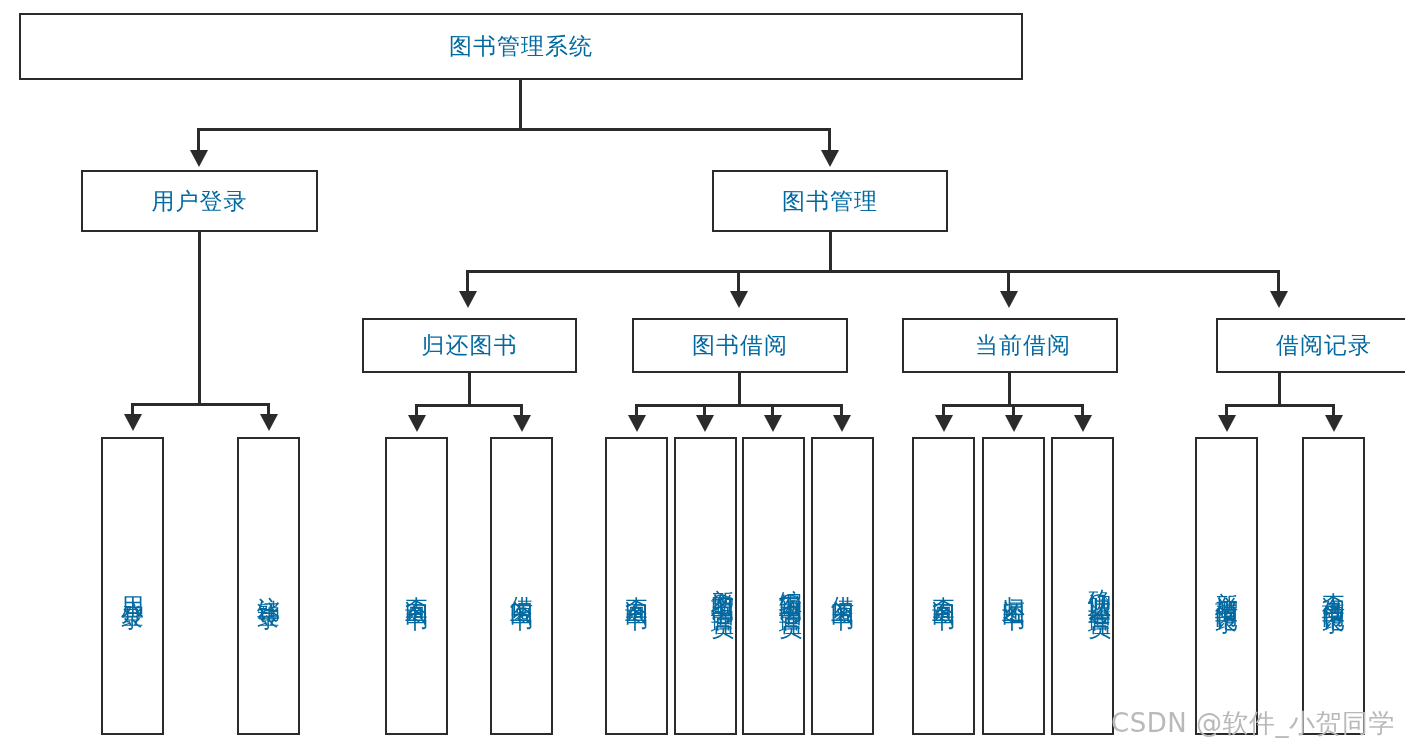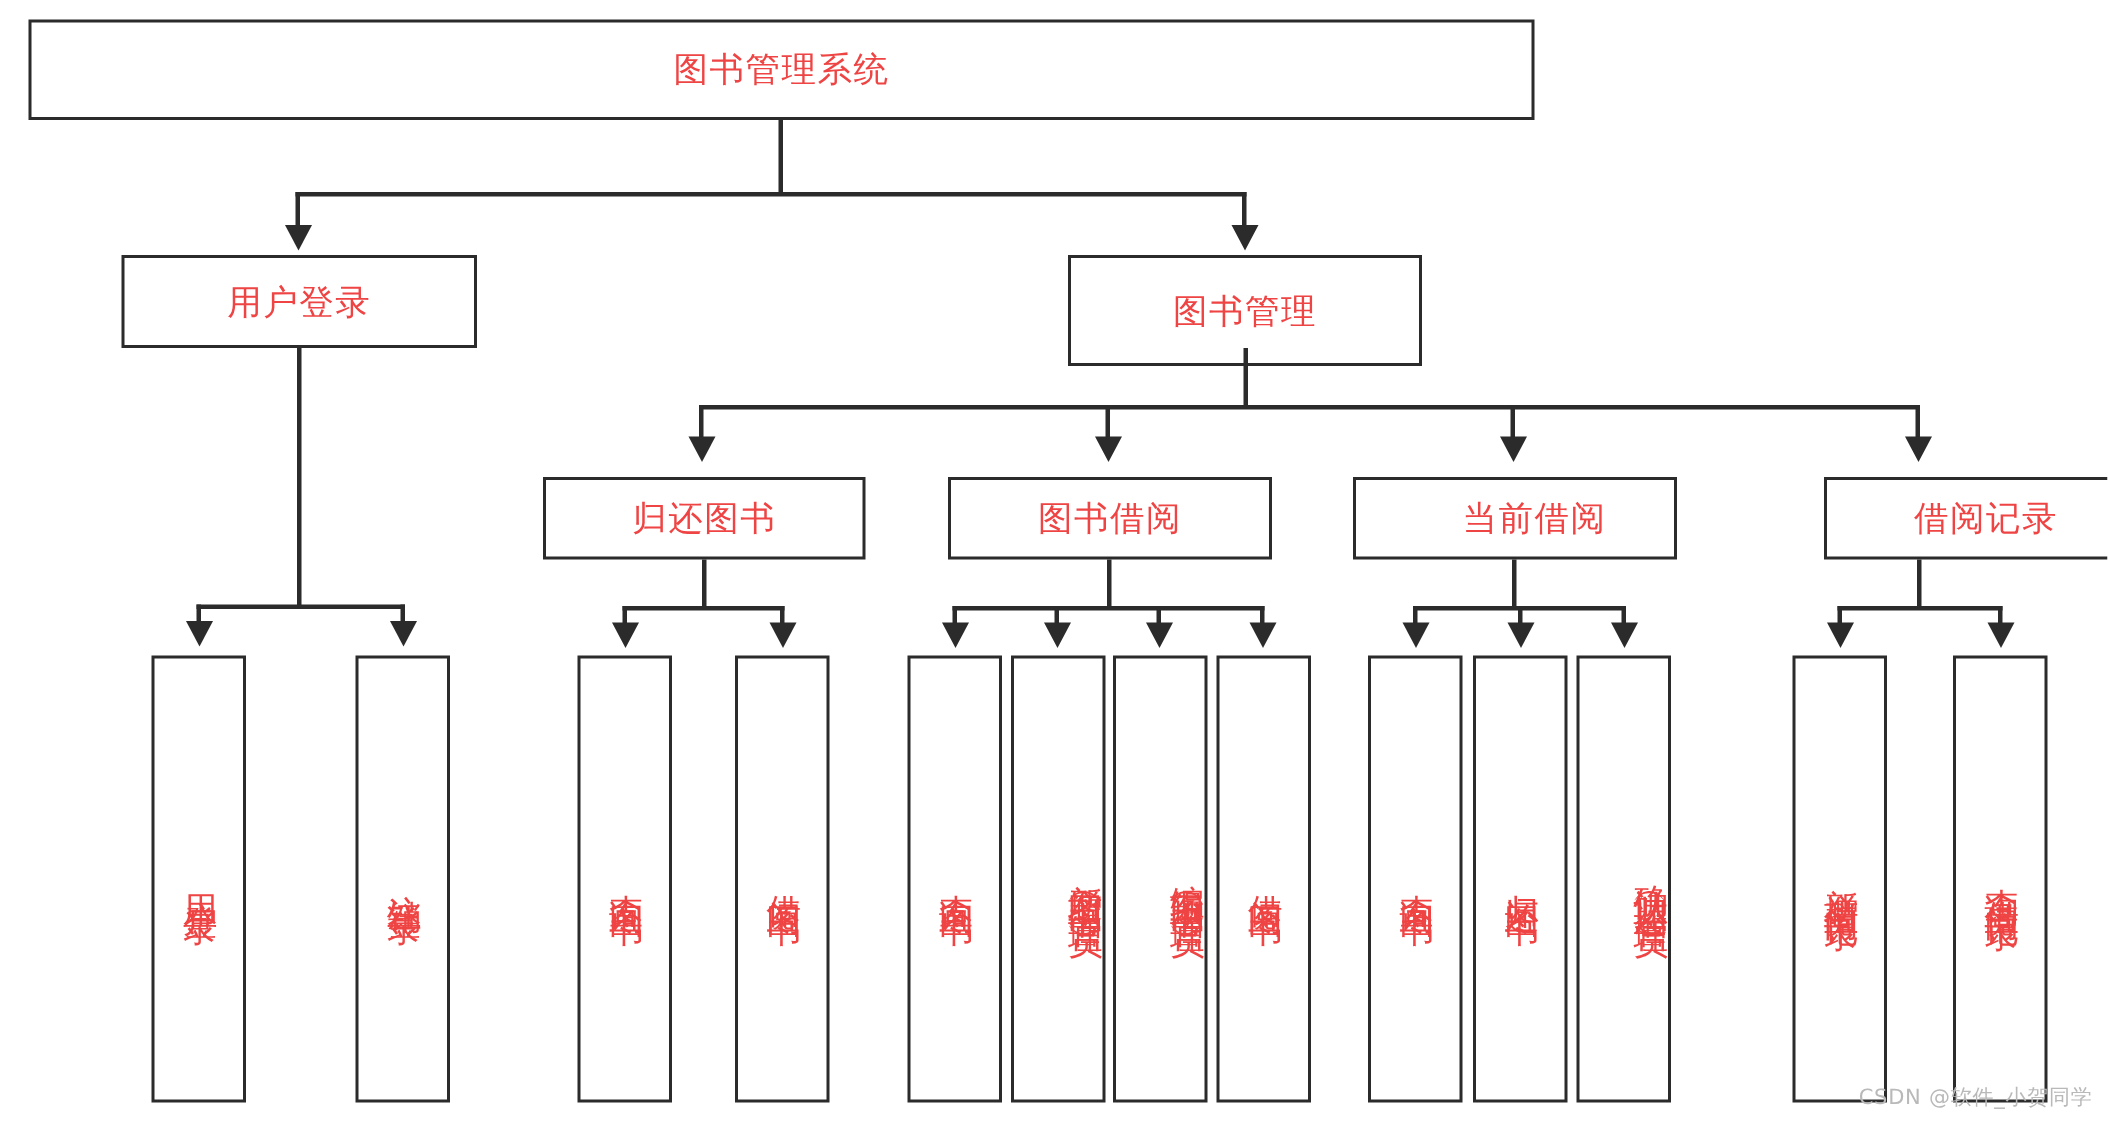--- a/index.html
+++ b/index.html
@@ -18,21 +18,21 @@
     overflow: hidden;
   }
   .node {
     position: absolute;
     box-sizing: border-box;
     background: #ffffff;
     border: 2px solid #2b2b2b;
     display: flex;
     align-items: center;
     justify-content: center;
-    color: #ef4444;
+    color: #0369a1;
   }
   .node.horiz {
     font-size: 23px;
     letter-spacing: 1px;
   }
   .node.vert {
     writing-mode: vertical-rl;
     text-orientation: upright;
     font-size: 23px;
     letter-spacing: 4px;
@@ -67,21 +67,21 @@
     width: 0;
     height: 0;
     border-left: 9px solid transparent;
     border-right: 9px solid transparent;
     border-top: 17px solid #2b2b2b;
   }
   #watermark {
     position: absolute;
     right: 10px;
     bottom: 6px;
-    font-size: 14px;
+    font-size: 26px;
     color: #b9b9b9;
     white-space: nowrap;
     letter-spacing: 0.5px;
   }
 </style>
 </head>
 <body>
 
 <div id="canvas">
 
@@ -94,21 +94,21 @@
   <div class="edge h" style="left:197px; top:128px; width:634px; height:3px;"></div>
 
   <div class="edge v" style="left:197px; top:128px; width:3px; height:23px;"></div>
   <div class="arrow" style="left:190px; top:150px;"></div>
   <div class="edge v" style="left:828px; top:128px; width:3px; height:23px;"></div>
   <div class="arrow" style="left:821px; top:150px;"></div>
 
   <div class="node horiz" style="left:81px; top:170px; width:237px; height:62px;">
     <span class="lbl">用户登录</span>
   </div>
-  <div class="node horiz" style="left:712px; top:170px; width:236px; height:74px;">
+  <div class="node horiz" style="left:712px; top:170px; width:236px; height:62px;">
     <span class="lbl">图书管理</span>
   </div>
 
   <div class="edge v" style="left:198px; top:232px; width:3px; height:173px;"></div>
   <div class="edge h" style="left:131px; top:403px; width:139px; height:3px;"></div>
   <div class="edge v" style="left:131px; top:403px; width:3px; height:12px;"></div>
   <div class="arrow" style="left:124px; top:414px;"></div>
   <div class="edge v" style="left:267px; top:403px; width:3px; height:12px;"></div>
   <div class="arrow" style="left:260px; top:414px;"></div>
 

